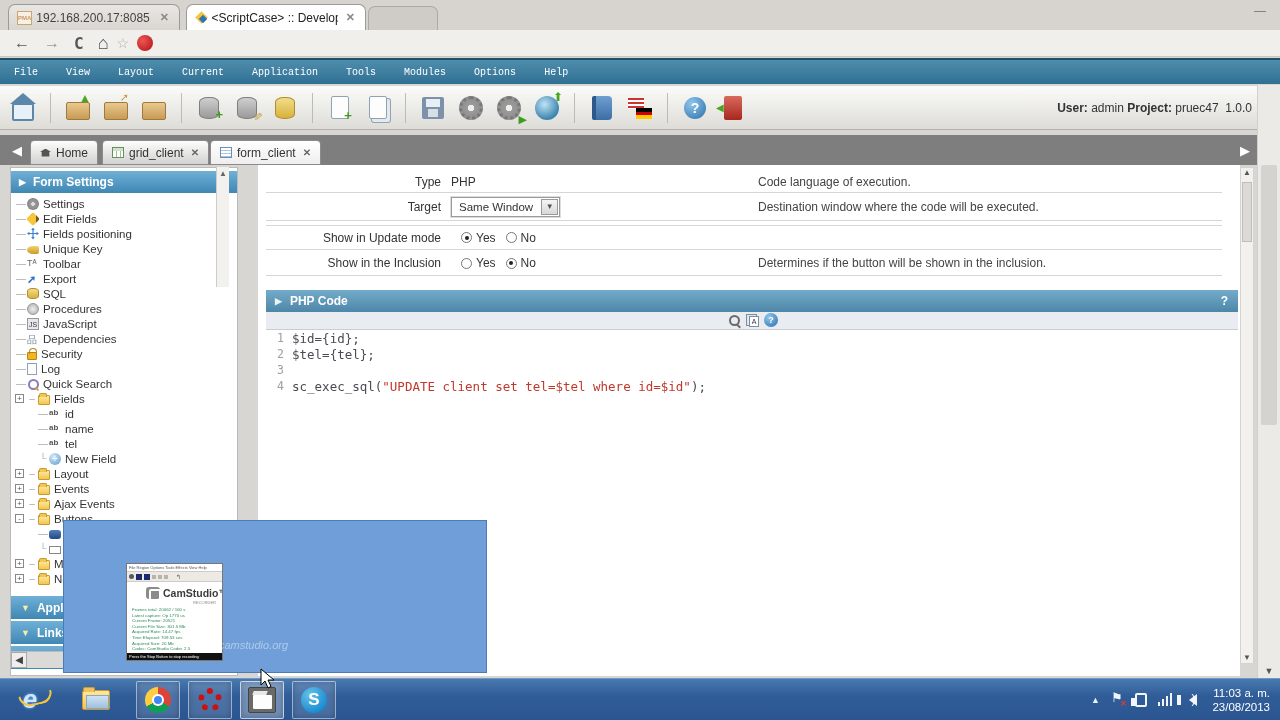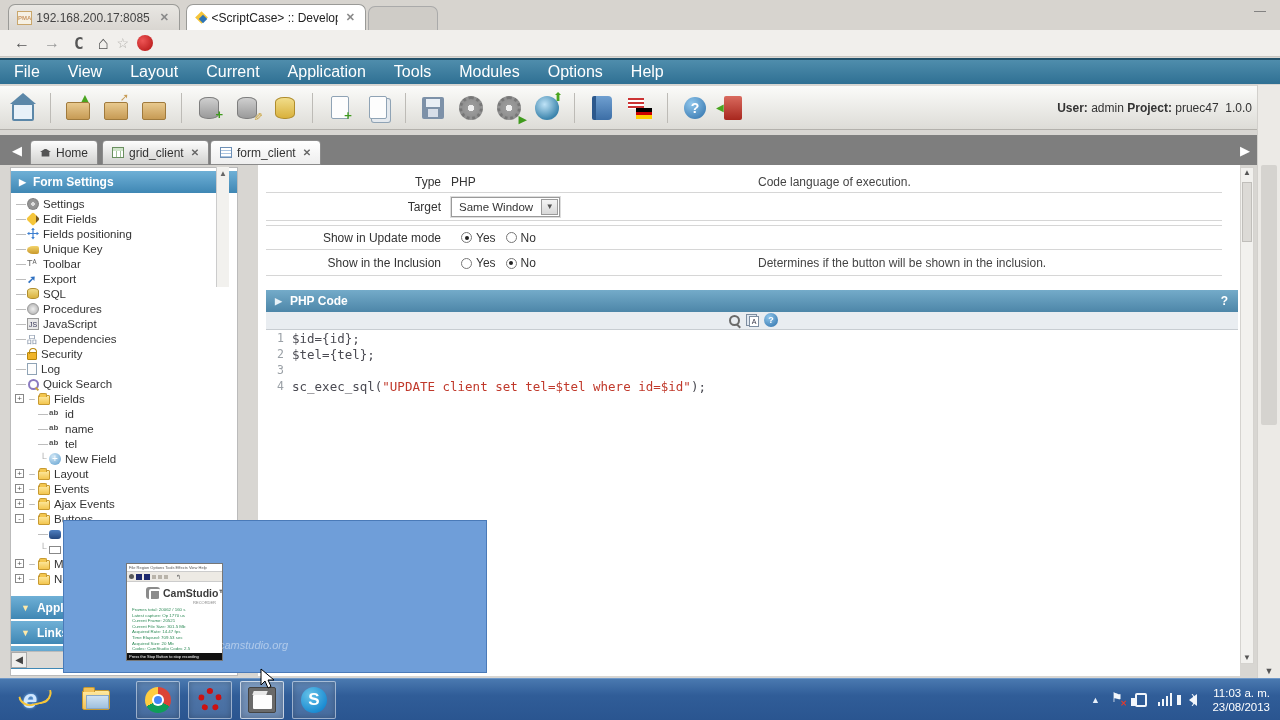--- a/index.html
+++ b/index.html
@@ -32,21 +32,21 @@
             border-radius:3px; display:flex; align-items:center; padding:0 6px; }
   .docicon { width:10px; height:12px; border:1px solid #9a9a9a; background:#fff; margin-right:6px; }
   #urltext { font-size:12px; color:#333; white-space:nowrap; }
   #urltext .rest { color:#8a8a8a; }
   .star { color:#b0aeaa; font-size:14px; margin-left:8px; }
   .redorb { width:16px; height:16px; border-radius:50%; background:radial-gradient(circle at 35% 35%, #e55, #b01010); margin:0 10px 0 8px; }
 
   
   #menubar { left:0; top:58px; width:1280px; height:26px; background:linear-gradient(#4f8dac,#2f7093);
              border-top:2px solid #214f68; display:flex; align-items:center; }
-  .menu-item { color:#fff; font-size:16px; margin-left:28px; }
+  .menu-item { color:#fff; font-size:10px; margin-left:28px;font-family:Liberation Mono, monospace; }
 
   
   #icontoolbar { left:0; top:86px; width:1280px; height:44px; background:linear-gradient(#fbfbf9,#dddcd7);
                  border-bottom:1px solid #b3b1ac; display:flex; align-items:center; }
   .tsep { width:1px; height:30px; background:#bdbbb6; margin:0 8px; }
   .tico { width:30px; height:30px; margin:0 4px; position:relative; display:flex; align-items:center; justify-content:center; }
   .i-home { width:22px;height:18px;background:#e8f1f8;border:2px solid #5b87a8;border-radius:2px;margin-top:8px; position:relative;}
   .i-home:before{content:"";position:absolute;left:-4px;top:-12px;border-left:13px solid transparent;border-right:13px solid transparent;border-bottom:11px solid #5b87a8;}
   .i-box { width:24px;height:18px;background:linear-gradient(#e8c98e,#c79b55);border:1px solid #a07a3c;border-radius:2px;margin-top:6px;position:relative;}
   .i-box.g:after{content:"▲";position:absolute;right:-2px;top:-12px;color:#4aa520;font-size:12px;}
@@ -529,20 +529,21 @@
       <span class="desc">Code language of execution.</span>
     </div>
     <div class="frow abs" style="top:28px;height:28px;">
       <span class="lab">Target</span>
       <span class="val">
         <span class="selbox">
           <span>Same Window</span>
           <span class="selbtn">▼</span>
         </span>
       </span>
+      <span class="desc">Destination window where the code will be executed.</span>
     </div>
     <div class="frow abs" style="top:60px;height:25px;border-top:1px solid #d6d6d6;">
       <span class="lab">Show in Update mode</span>
       <span class="val">
         <span class="radio on"></span>
           <span class="radio-lab">Yes</span>
         <span class="radio"></span>
           <span class="radio-lab">No</span>
       </span>
     </div>

